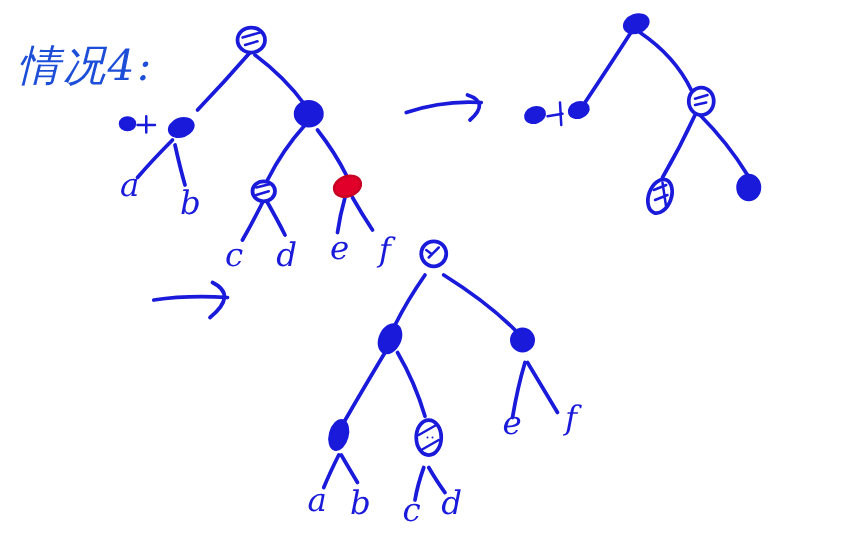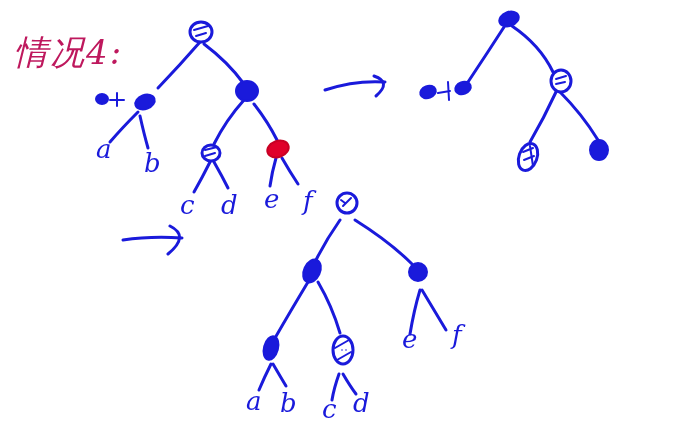--- a/index.html
+++ b/index.html
@@ -1,18 +1,18 @@
 <!DOCTYPE html>
 <html><head>
   <meta charset="utf-8">
   <style>
     html, body { margin: 0; padding: 0; background: #ffffff; }
     body { width: 692px; height: 429px; overflow: hidden; position: relative; font-family: "DejaVu Sans", sans-serif; }
     #canvas { position: absolute; left: 0; top: 0; width: 692px; height: 429px; }
-    .title { position: absolute; left: 14px; top: 30px; font-size: 34px; color: #be185d; font-family: "DejaVu Serif", serif; font-style: italic; letter-spacing: 2px; }
+    .title { position: absolute; left: 14px; top: 30px; font-size: 34px; color: #1d4ed8; font-family: "DejaVu Serif", serif; font-style: italic; letter-spacing: 2px; }
     .lbl { position: absolute; font-size: 26px; color: #1a1adb; font-family: "DejaVu Serif", serif; font-style: italic; line-height: 1; }
     .stroke { stroke: #1a1adb; stroke-width: 3; fill: none; stroke-linecap: round; }
     .filled { fill: #1a1adb; stroke: #1a1adb; stroke-width: 2; }
     .hollow { fill: #ffffff; stroke: #1a1adb; stroke-width: 3; }
     .red { fill: #e0002a; stroke: #c80024; stroke-width: 2; }
     .mark { stroke: #1a1adb; stroke-width: 2; fill: none; stroke-linecap: round; }
   </style>
 </head>
 <body>
 

